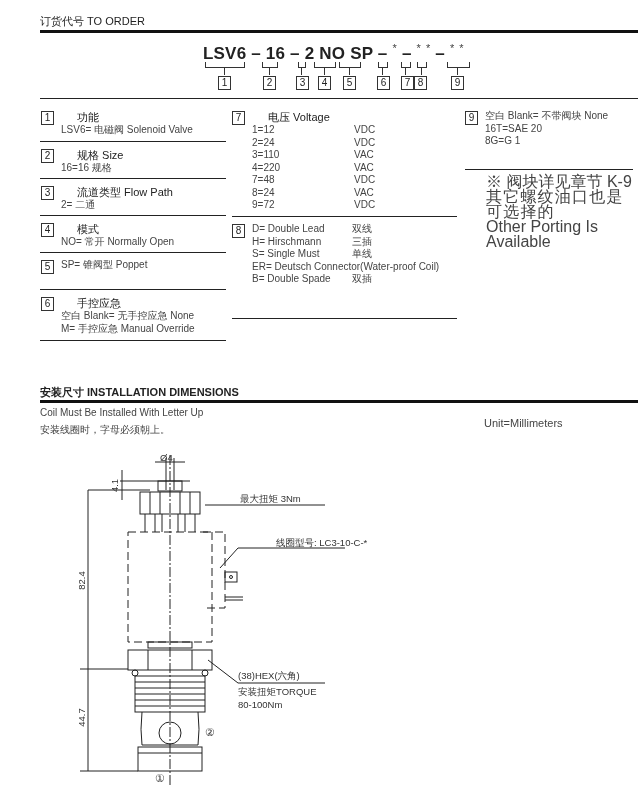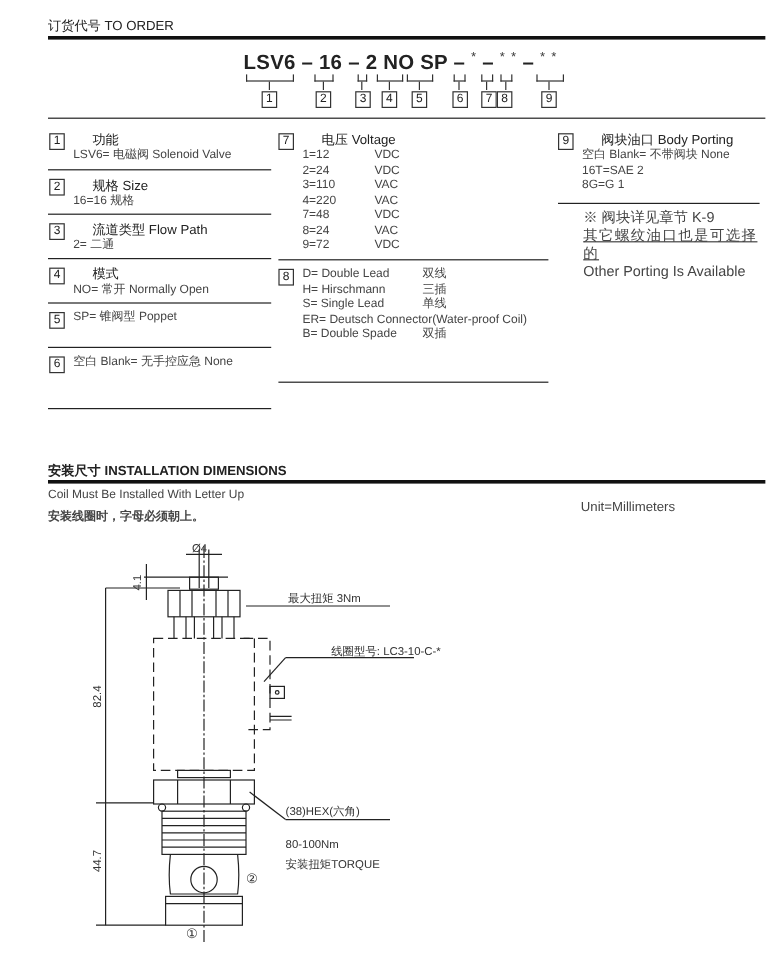--- a/index.html
+++ b/index.html
@@ -10,25 +10,25 @@
   .rule-thin{position:absolute;height:1px;background:#222;}
   .code{position:absolute;top:42px;left:203px;font-size:17px;font-weight:bold;color:#222;letter-spacing:0.2px;white-space:nowrap;}
   .code .star{font-weight:normal;font-size:11px;vertical-align:super;color:#444;}
   .numbox{position:absolute;border:1px solid #333;font-size:10px;line-height:12px;width:11px;height:12px;text-align:center;color:#222;background:#fff;}
   .bracket{position:absolute;border:1px solid #333;border-top:none;height:5px;}
   .stem{position:absolute;width:1px;height:7px;background:#333;}
   .item{position:absolute;font-size:10px;line-height:12.5px;color:#444;}
   .item .hd{font-size:11px;color:#222;margin-left:36px;line-height:14px;}
   .item .ln{margin-left:20px;}
   .item .nb{position:absolute;left:0;top:1px;border:1px solid #333;width:11px;height:12px;line-height:12px;text-align:center;font-size:10px;color:#222;}
-  .vrow{display:flex;}
+  .vrow{display:flex;gap:42px;}
   .vrow span:first-child{width:60px;}
   .crow{display:flex;}
   .crow span:first-child{width:100px;}
-  .note{position:absolute;font-size:12px;line-height:15px;color:#444;}
+  .note{position:absolute;font-size:16px;line-height:15px;color:#444;}
   .drawing{position:absolute;left:60px;top:440px;}
   .dtext{position:absolute;font-size:9.5px;color:#333;white-space:nowrap;}
 </style>
 </head>
 <body>
 
 <div class="sec-title" style="top:14px;">订货代号 TO ORDER</div>
 <div class="rule-thick" style="top:30px;"></div>
 
 <div class="code">
@@ -109,21 +109,23 @@
 <div class="rule-thin" style="left:40px;width:186px;top:252px;"></div>
 
 <div class="item" style="left:41px;top:259px;width:185px;">
   <span class="nb">5</span>
   <div class="ln">SP= 锥阀型 Poppet</div>
 </div>
 <div class="rule-thin" style="left:40px;width:186px;top:289px;"></div>
 
 <div class="item" style="left:41px;top:296px;width:185px;">
   <span class="nb">6</span>
+  <div class="hd">手控应急</div>
   <div class="ln">空白 Blank= 无手控应急 None</div>
+  <div class="ln">M= 手控应急 Manual Override</div>
 </div>
 <div class="rule-thin" style="left:40px;width:186px;top:340px;"></div>
 
 <div class="item" style="left:232px;top:110px;width:225px;">
   <span class="nb">7</span>
   <div class="hd">电压 Voltage</div>
   <div class="ln">
     <div class="vrow">
         <span>1=12</span>
         <span>VDC</span>
@@ -161,50 +163,49 @@
   <div class="ln">
     <div class="crow">
         <span>D= Double Lead</span>
         <span>双线</span>
       </div>
     <div class="crow">
         <span>H= Hirschmann</span>
         <span>三插</span>
       </div>
     <div class="crow">
-        <span>S= Single Lead</span>
+        <span>S= Single Must</span>
         <span>单线</span>
       </div>
     <div>ER= Deutsch Connector(Water-proof Coil)</div>
     <div class="crow">
         <span>B= Double Spade</span>
         <span>双插</span>
       </div>
   </div>
 </div>
 <div class="rule-thin" style="left:232px;width:225px;top:318px;"></div>
 
 <div class="item" style="left:465px;top:110px;width:170px;">
   <span class="nb">9</span>
-  <div class="hd">阀块油口 Body Porting</div>
   <div class="ln">空白 Blank= 不带阀块 None</div>
-  <div class="ln">16T=SAE 2</div>
+  <div class="ln">16T=SAE 20</div>
   <div class="ln">8G=G 1</div>
 </div>
 <div class="rule-thin" style="left:465px;width:168px;top:169px;"></div>
 <div class="note" style="left:486px;top:174px;">
   <div>※ 阀块详见章节 K-9</div>
-  <div style="letter-spacing:1.2px;text-decoration:underline;">其它螺纹油口也是可选择的</div>
+  <div style="letter-spacing:1.2px;">其它螺纹油口也是可选择的</div>
   <div>Other Porting Is Available</div>
 </div>
 
 <div class="sec-title" style="top:385px;font-weight:bold;">安装尺寸 INSTALLATION DIMENSIONS</div>
 <div class="rule-thick" style="top:400px;"></div>
 <div class="abs" style="left:40px;top:407px;font-size:10px;color:#444;">Coil Must Be Installed With Letter Up</div>
-<div class="abs" style="left:40px;top:423px;font-size:10px;color:#444;font-weight:bold;">安装线圈时，字母必须朝上。</div>
+<div class="abs" style="left:40px;top:423px;font-size:10px;color:#444;">安装线圈时，字母必须朝上。</div>
 <div class="abs" style="left:484px;top:417px;font-size:11px;color:#444;">Unit=Millimeters</div>
 
 <svg class="drawing" width="400" height="354" viewBox="60 440 400 354">
   <g stroke="#222" fill="none" stroke-width="1">
 
     <line x1="170" y1="455" x2="170" y2="785" stroke-dasharray="10,2,2,2"></line>
 
     <line x1="155" y1="462" x2="185" y2="462"></line>
     <line x1="166" y1="458" x2="166" y2="490"></line>
     <line x1="174" y1="458" x2="174" y2="490"></line>
@@ -265,16 +266,16 @@
   </g>
 </svg>
 
 <div class="dtext" style="left:160px;top:452px;">Ø4</div>
 <div class="dtext" style="left:108px;top:480px;transform:rotate(-90deg);">4.1</div>
 <div class="dtext" style="left:72px;top:575px;transform:rotate(-90deg);">82.4</div>
 <div class="dtext" style="left:72px;top:712px;transform:rotate(-90deg);">44.7</div>
 <div class="dtext" style="left:240px;top:493px;">最大扭矩 3Nm</div>
 <div class="dtext" style="left:240px;top:537px;margin-left:36px;">线圈型号: LC3-10-C-*</div>
 <div class="dtext" style="left:238px;top:670px;">(38)HEX(六角)</div>
-<div class="dtext" style="left:238px;top:686px;margin-top:28px;">安装扭矩TORQUE</div>
+<div class="dtext" style="left:238px;top:686px;">安装扭矩TORQUE</div>
 <div class="dtext" style="left:238px;top:699px;">80-100Nm</div>
 <div class="dtext" style="left:205px;top:726px;font-size:11px;">②</div>
 <div class="dtext" style="left:155px;top:772px;font-size:11px;">①</div>
 
 </body></html>

